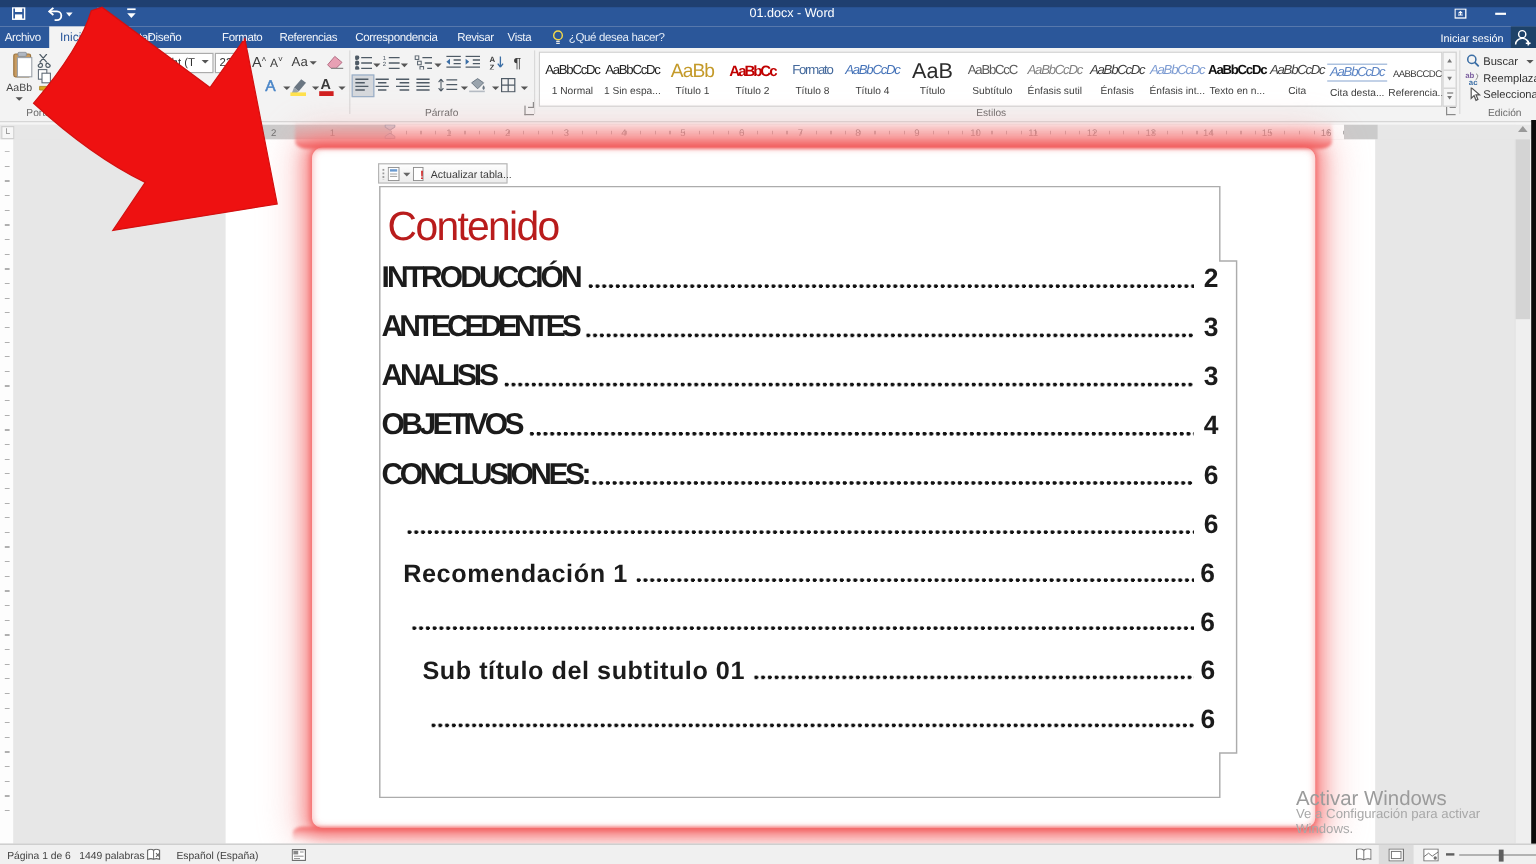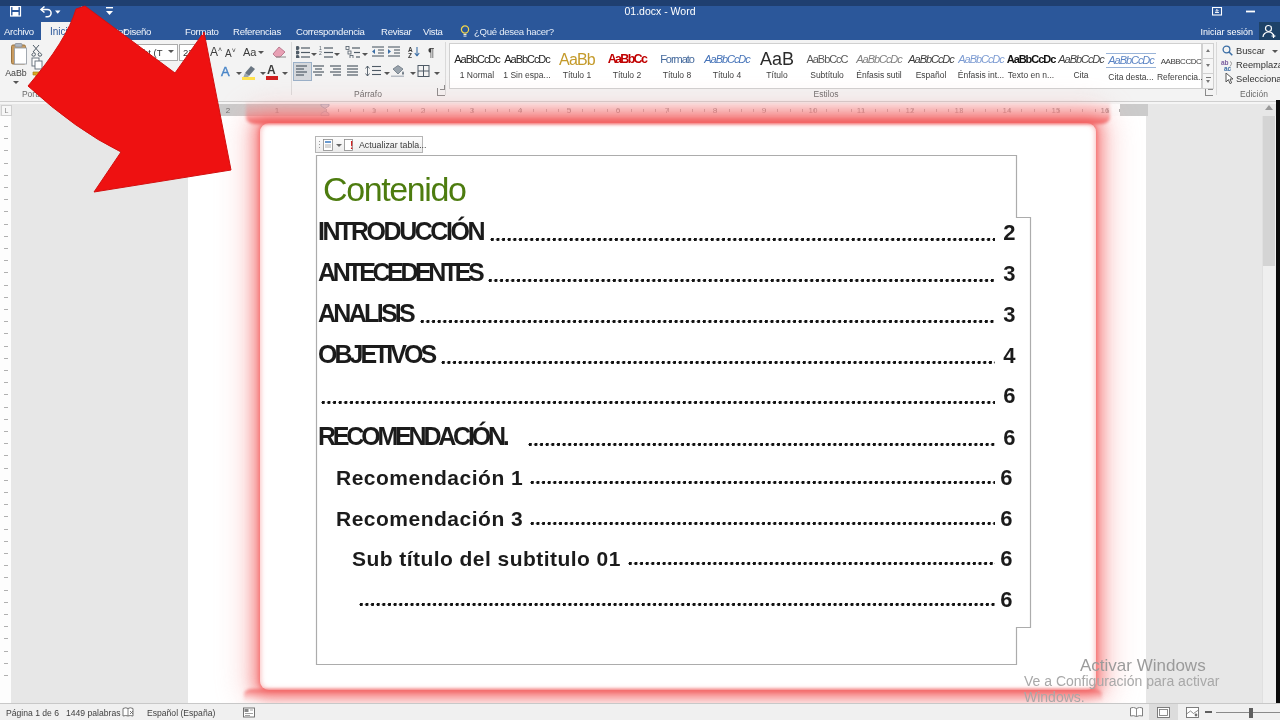--- a/index.html
+++ b/index.html
@@ -51,38 +51,38 @@
 box-shadow:0 0 4px 1px rgba(244,108,108,.95),0 0 13px 7px rgba(246,132,132,.8),0 0 28px 16px rgba(249,172,172,.48),
 inset 0 0 5px 1px rgba(246,140,140,.55)}
 #glowtop{left:246px;top:103px;width:864px;height:21px;z-index:11;filter:blur(1.5px);
 background:linear-gradient(180deg,rgba(246,150,150,0.18) 0%,rgba(244,120,120,0.5) 55%,rgba(240,88,88,0.92) 100%);
 border-radius:0 0 10px 10px / 0 0 6px 6px}
 #glowbot{left:244px;top:689px;width:858px;height:12px;z-index:11;filter:blur(1.5px);
 background:linear-gradient(180deg,rgba(240,90,90,.8) 0%,rgba(246,140,140,.45) 55%,rgba(250,180,180,.08) 100%);
 border-radius:8px 8px 0 0 / 5px 5px 0 0}
 
 #tocsvg{left:300px;top:150px;z-index:12}
-#conten{left:323px;top:172px;font-size:34px;line-height:34px;letter-spacing:-1.4px;color:#4d7c0f;z-index:13}
+#conten{left:323px;top:172px;font-size:34px;line-height:34px;letter-spacing:-1.4px;color:#b91c1c;z-index:13}
 .row{position:absolute;display:flex;align-items:baseline;left:318px;width:695px;z-index:13;font-weight:bold;color:#1b1b1b;white-space:nowrap}
 .r1{font-size:25px;line-height:25px;letter-spacing:-2.4px}
 .r2{font-size:21px;line-height:21px;letter-spacing:0.5px}
 .r3{font-size:21px;line-height:21px;letter-spacing:0.45px}
 .dots{flex:1;align-self:flex-end;height:3.4px;margin:0 3px 3.5px 7px;background-image:radial-gradient(circle at 2.2px 1.6px,#111 1.55px,transparent 1.95px);background-size:5.65px 3.4px;background-repeat:repeat-x}
 .num{width:15px;text-align:right;font-size:22px}
 
 #acttb{left:315px;top:136px;width:106px;height:15px;background:linear-gradient(#fdfdfd,#ececec);border:1px solid #b5b5b5;z-index:14;font-size:8.8px;color:#3c3c3c;white-space:nowrap}
 
 #arrow{left:0px;top:0px;z-index:60}
 #formato2{left:185px;top:26px;font-size:9.6px;letter-spacing:-0.3px;color:#f0f4fa;z-index:61}
 
 #statusbar{left:0;top:703px;width:1280px;height:17px;background:#f0f0f0;border-top:1px solid #c8c8c8;z-index:20}
 .st{position:absolute;top:4px;font-size:8.6px;color:#3f3f3f;white-space:nowrap}
 
 #wm1{left:1080px;top:656px;font-size:17px;color:#9b9b9b;z-index:70}
-#wm2{left:1024px;top:673px;font-size:14px;color:#a8a8a8;z-index:70}
+#wm2{left:1080px;top:673px;font-size:11px;color:#a8a8a8;z-index:70}
 </style></head>
 <body>
 
 <div class="ab" id="docarea"></div>
 <div class="ab" id="vruler">
     <div style="position:absolute;left:4px;top:10px;width:4px;height:560px;background-image:repeating-linear-gradient(180deg,#b0b0b0 0,#b0b0b0 1px,transparent 1px,transparent 12.2px)"></div>
   </div>
 <div class="ab" id="page"></div>
 <div class="ab" id="vsb"></div>
 <div class="ab" id="vsbthumb"></div>
@@ -318,21 +318,21 @@
     <div class="gi" style="left:352px">
         <span class="s" style="color:#595959">AaBbCcC</span>
         <span class="l">Subtítulo</span>
       </div>
     <div class="gi" style="left:402px;width:54px">
         <span class="s" style="color:#7f7f7f;font-style:italic">AaBbCcDc</span>
         <span class="l">Énfasis sutil</span>
       </div>
     <div class="gi" style="left:456px">
         <span class="s" style="color:#3a3a3a;font-style:italic">AaBbCcDc</span>
-        <span class="l">Español</span>
+        <span class="l">Énfasis</span>
       </div>
     <div class="gi" style="left:506px">
         <span class="s" style="color:#7c9bd2;font-style:italic">AaBbCcDc</span>
         <span class="l">Énfasis int...</span>
       </div>
     <div class="gi" style="left:556px">
         <span class="s" style="color:#111;font-weight:bold">AaBbCcDc</span>
         <span class="l">Texto en n...</span>
       </div>
     <div class="gi" style="left:606px">
@@ -434,35 +434,34 @@
     <span style="letter-spacing:-2.7px">ANALISIS</span>
     <span class="dots"></span>
     <span class="num">3</span>
   </div>
 <div class="row r1" style="top:342px">
     <span style="letter-spacing:-3.0px">OBJETIVOS</span>
     <span class="dots"></span>
     <span class="num">4</span>
   </div>
 <div class="row r1" style="top:383px">
+    <span style="letter-spacing:-2.9px">CONCLUSIONES:</span>
     <span class="dots" style="margin-left:3px"></span>
     <span class="num">6</span>
   </div>
 <div class="row r1" style="top:424px">
-    <span style="letter-spacing:-3.2px">RECOMENDACIÓN.</span>
     <span class="dots" style="margin-left:21px"></span>
     <span class="num">6</span>
   </div>
 <div class="row r2" style="top:467px;left:336px;width:677px">
     <span>Recomendación 1</span>
     <span class="dots"></span>
     <span class="num">6</span>
   </div>
 <div class="row r2" style="top:508px;left:336px;width:677px">
-    <span>Recomendación 3</span>
     <span class="dots"></span>
     <span class="num">6</span>
   </div>
 <div class="row r3" style="top:548px;left:352px;width:661px">
     <span>Sub título del subtitulo 01</span>
     <span class="dots"></span>
     <span class="num">6</span>
   </div>
 <div class="row r3" style="top:589px;left:352px;width:661px">
     <span class="dots"></span>

